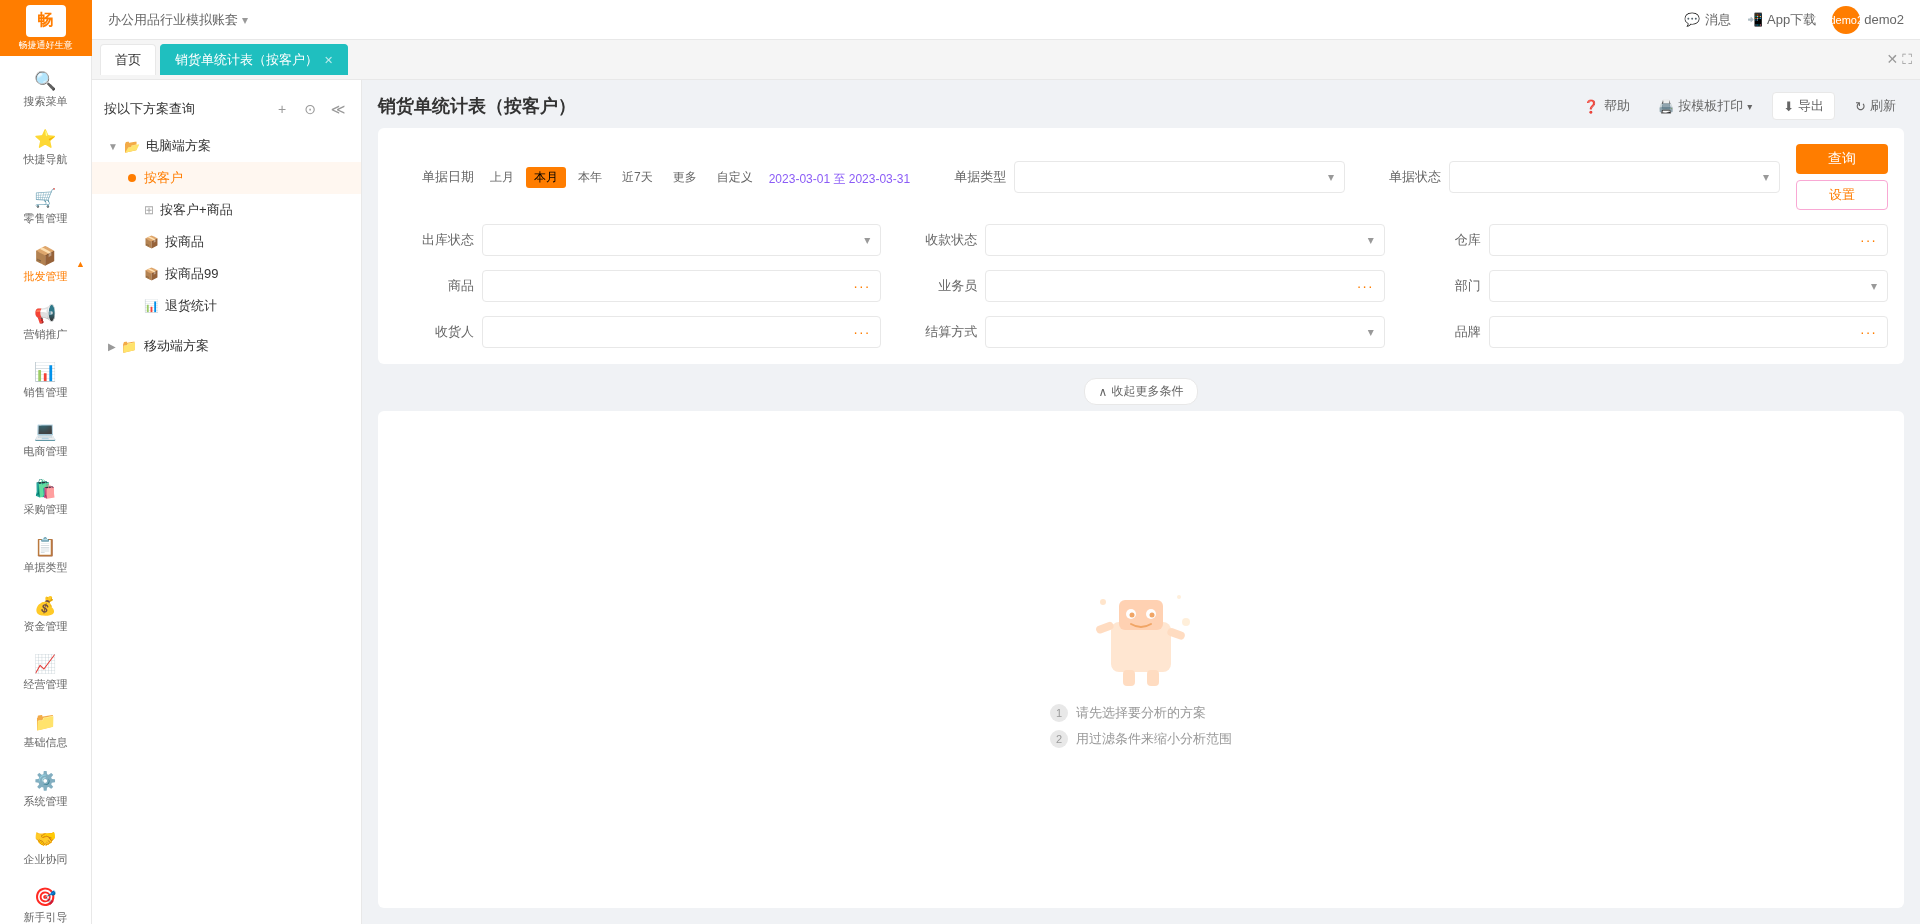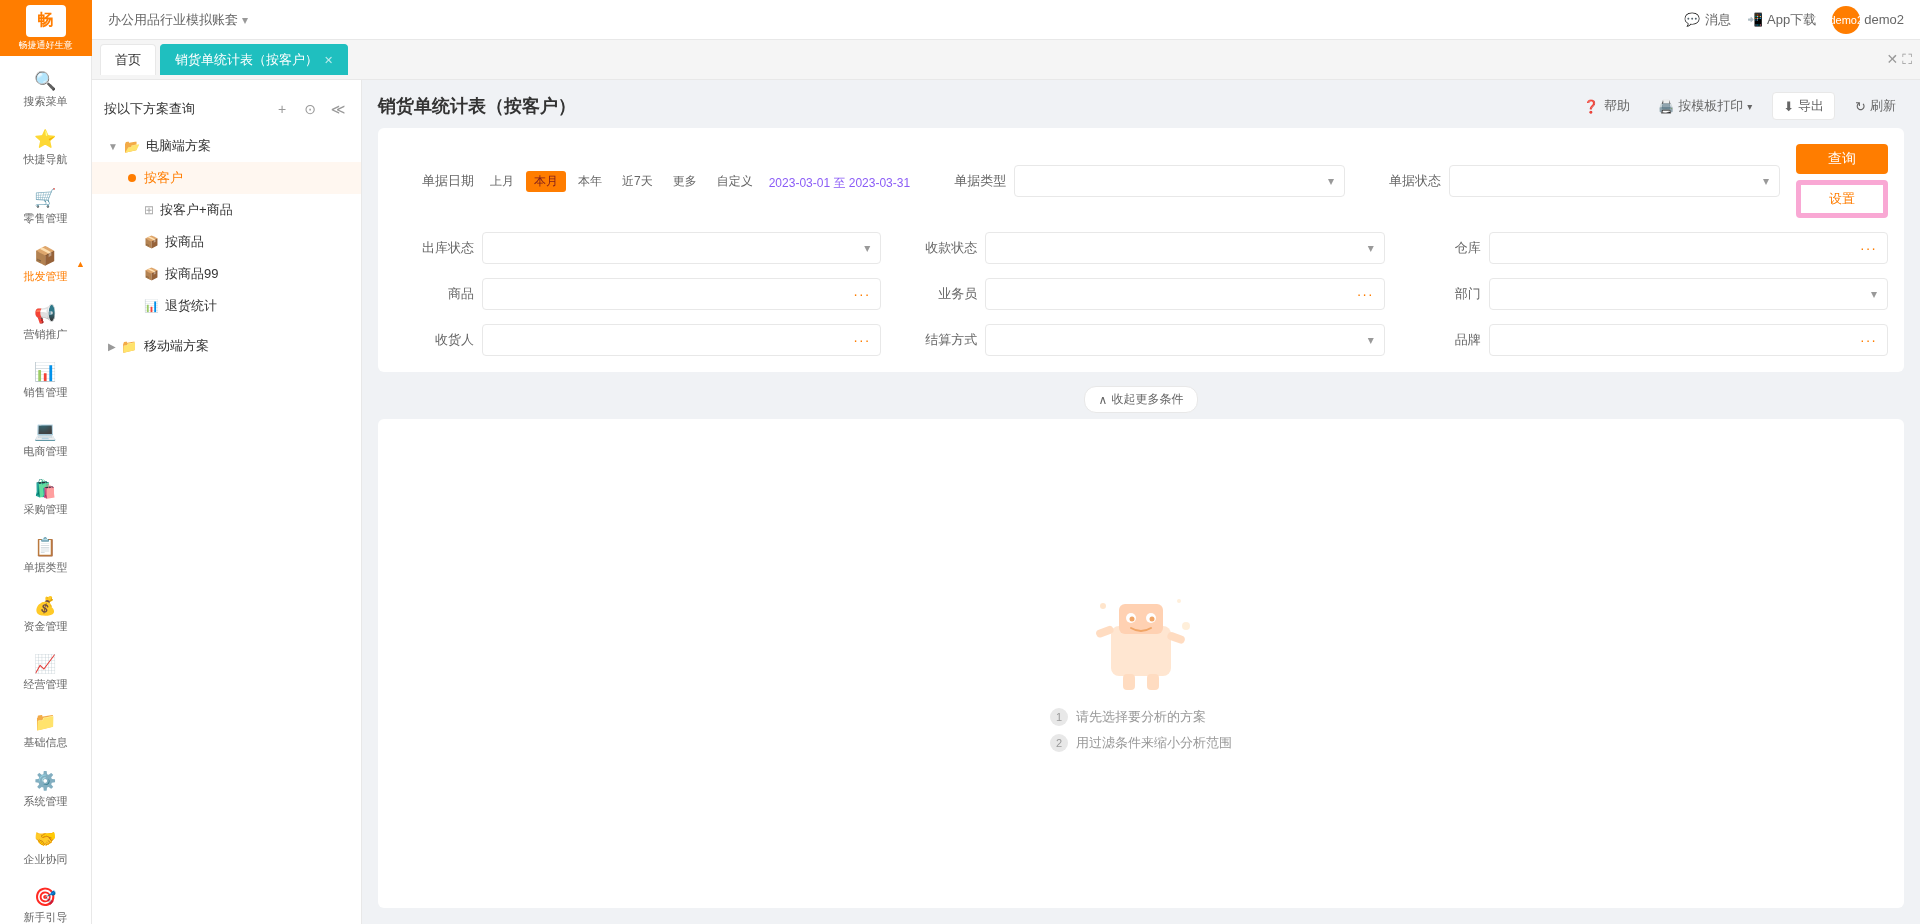--- a/index.html
+++ b/index.html
@@ -79,26 +79,26 @@
     .filter-row:last-child { margin-bottom: 0; }
     .filter-item { display: flex; align-items: center; gap: 8px; flex: 1; }
     .filter-label { font-size: 13px; color: #666; white-space: nowrap; min-width: 54px; text-align: right; margin-left: 26px; }
     .filter-input { flex: 1; height: 32px; border: 1px solid #e8e8e8; border-radius: 4px; padding: 0 10px; display: flex; align-items: center; justify-content: space-between; cursor: pointer; background: #fff; font-size: 13px; color: #999; }
     .filter-input .dots { color: #ff7d00; font-size: 14px; letter-spacing: 1px; }
     .filter-input .caret { color: #999; font-size: 12px; }
 
     
     .date-filter { display: flex; align-items: flex-end; gap: 4px; }
     .date-btn { padding: 2px 8px; font-size: 12px; cursor: pointer; border-radius: 3px; color: #666; border: none; background: transparent; }
-    .date-btn.active { background: #ff7d00; color: #7f1d1d; border-radius: 3px; }
+    .date-btn.active { background: #ff7d00; color: #000000; border-radius: 3px; }
     .date-range { font-size: 12px; color: #8b5cf6; margin-left: 4px; }
 
     
     .search-btn { background: #ff7d00; color: #fff; border: none; padding: 6px 32px; border-radius: 4px; cursor: pointer; font-size: 14px; font-weight: 500; }
-    .settings-btn { background: #fff; color: #ff7d00; border: 5px solid #f9a8d4; padding: 5px 16px; border-radius: 4px; cursor: pointer; font-size: 13px; }
+    .settings-btn { background: #fff; color: #ff7d00; border: 1px solid #f9a8d4; padding: 5px 16px; border-radius: 4px; cursor: pointer; font-size: 13px; }
     .btn-group { display: flex; flex-direction: column; gap: 6px; }
 
     
     .collapse-bar { display: flex; justify-content: center; padding: 6px 0; background: #f0f2f5; }
     .collapse-btn { display: flex; align-items: center; gap: 4px; padding: 4px 14px; background: #fff; border-radius: 12px; font-size: 12px; color: #666; cursor: pointer; border: 1px solid #e8e8e8; }
 
     
     .empty-state { flex: 1; display: flex; flex-direction: column; align-items: center; justify-content: center; gap: 12px; background: #fff; margin: 0 16px 16px; border-radius: 6px; }
     .empty-icon { width: 120px; height: 120px; display: flex; align-items: center; justify-content: center; }
     .empty-text { display: flex; flex-direction: column; gap: 8px; text-align: left; }

